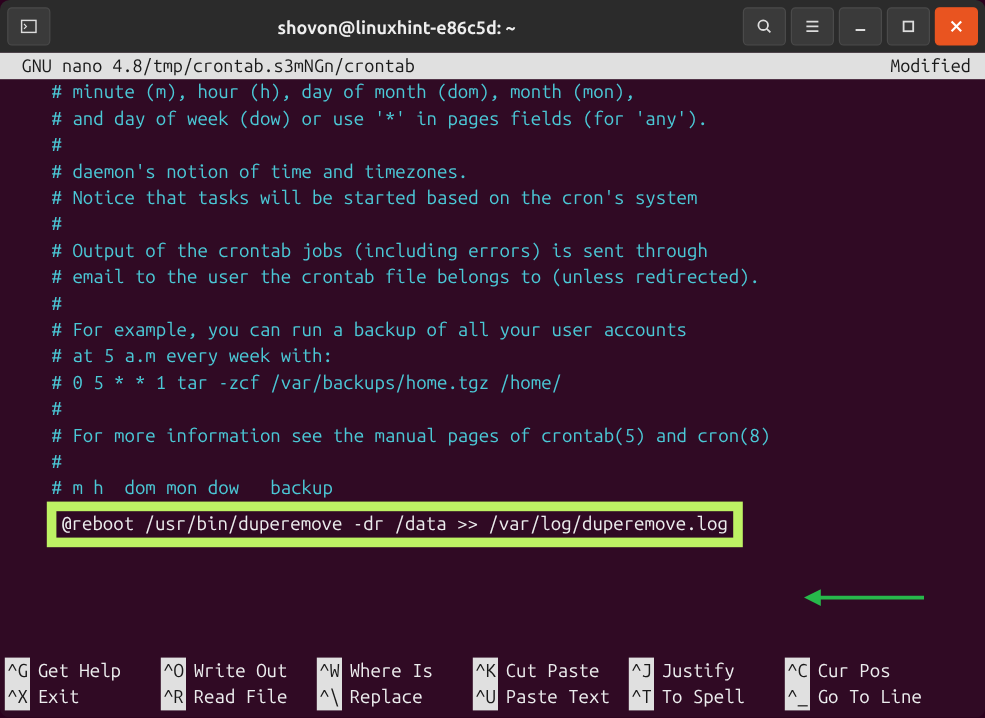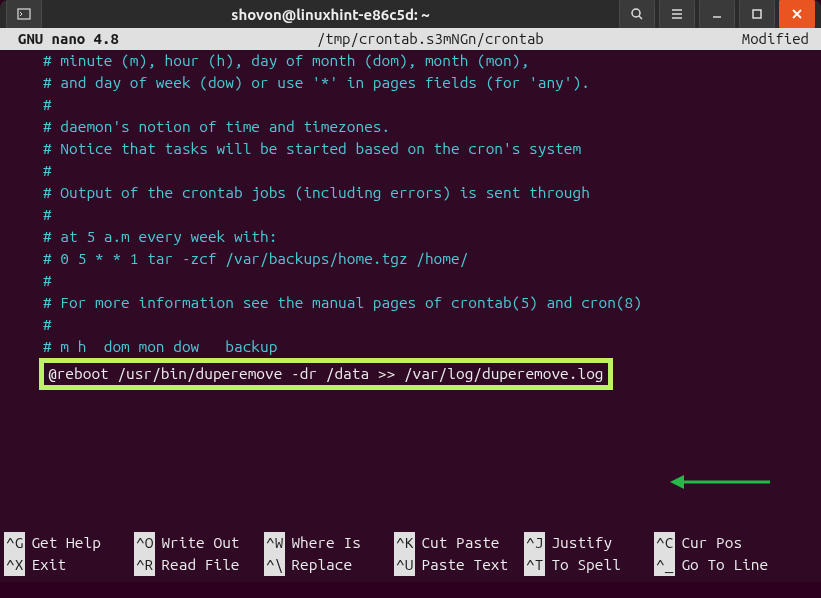--- a/index.html
+++ b/index.html
@@ -5,21 +5,21 @@
     * { margin: 0; padding: 0; box-sizing: border-box; }
     body {
       width: 821px;
       height: 598px;
       font-family: 'Ubuntu Mono', 'DejaVu Sans Mono', monospace;
       background: #2c001e;
       overflow: hidden;
       border-radius: 8px;
     }
     .titlebar {
-      height: 28px;
+      height: 44px;
       background: #2b2b2b;
       display: flex;
       align-items: center;
       padding: 0 6px;
       gap: 4px;
     }
     .tb-btn {
       width: 36px;
       height: 32px;
       border-radius: 4px;
@@ -51,35 +51,35 @@
     }
     .editor-header {
       background: #e0e0e0;
       color: #1a1a1a;
       font-size: 15px;
       height: 22px;
       line-height: 22px;
       display: flex;
       padding: 0 4px;
     }
-    .eh-left { flex: 0 0 auto; padding-left: 14px; font-weight: bold; }
-    .eh-center { flex: 1; text-align: center; }
+    .eh-left { flex: 0 0 auto; padding-left: 14px; }
+    .eh-center { flex: 1; text-align: left; }
     .eh-right { flex: 0 0 auto; padding-right: 8px; }
     .content {
       padding: 0 4px;
       font-size: 15.5px;
       line-height: 22px;
       color: #4bc8d6;
       margin-left: 39px;
     }
     .content .line { white-space: pre; }
     .uncommented { color: #ecedee; }
     .highlighted-line {
       display: inline-block;
-      border: 5px solid #bef264;
+      border: 8px solid #bef264;
       padding: 0 4px;
       margin-left: -4px;
       color: #ecedee;
     }
     .arrow {
       position: absolute;
       left: 670px;
       top: 442px;
       pointer-events: none;
     }
@@ -152,21 +152,23 @@
   </div>
 
   <div class="content">
     <div class="line"># minute (m), hour (h), day of month (dom), month (mon),</div>
     <div class="line"># and day of week (dow) or use '*' in pages fields (for 'any').</div>
     <div class="line">#</div>
     <div class="line"># daemon's notion of time and timezones.</div>
     <div class="line"># Notice that tasks will be started based on the cron's system</div>
     <div class="line">#</div>
     <div class="line"># Output of the crontab jobs (including errors) is sent through</div>
-    <div class="line">#</div>
+    <div class="line"># email to the user the crontab file belongs to (unless redirected).</div>
+    <div class="line">#</div>
+    <div class="line"># For example, you can run a backup of all your user accounts</div>
     <div class="line"># at 5 a.m every week with:</div>
     <div class="line"># 0 5 * * 1 tar -zcf /var/backups/home.tgz /home/</div>
     <div class="line">#</div>
     <div class="line"># For more information see the manual pages of crontab(5) and cron(8)</div>
     <div class="line">#</div>
     <div class="line"># m h  dom mon dow   backup</div>
     <div class="line uncommented"><span class="highlighted-line">@reboot /usr/bin/duperemove -dr /data &gt;&gt; /var/log/duperemove.log</span></div>
   </div>
 
   <svg class="arrow" width="110" height="24">

